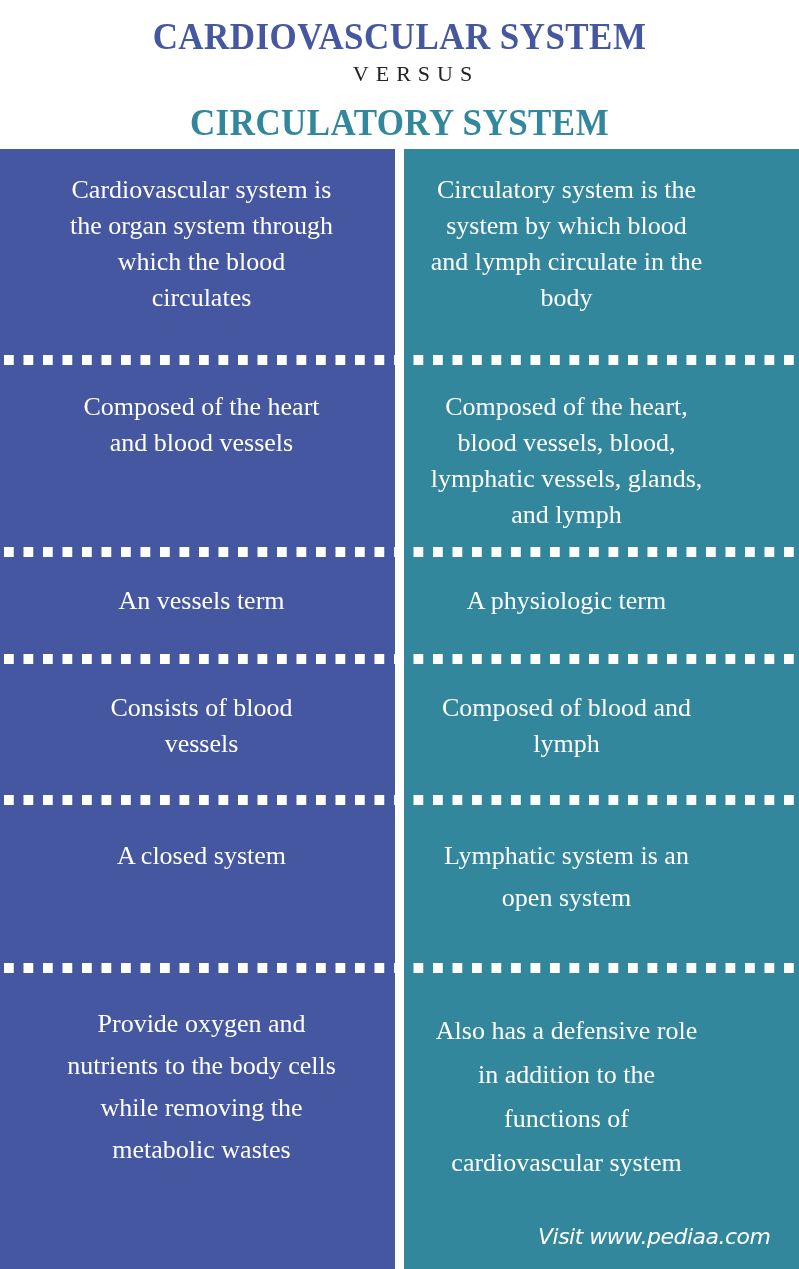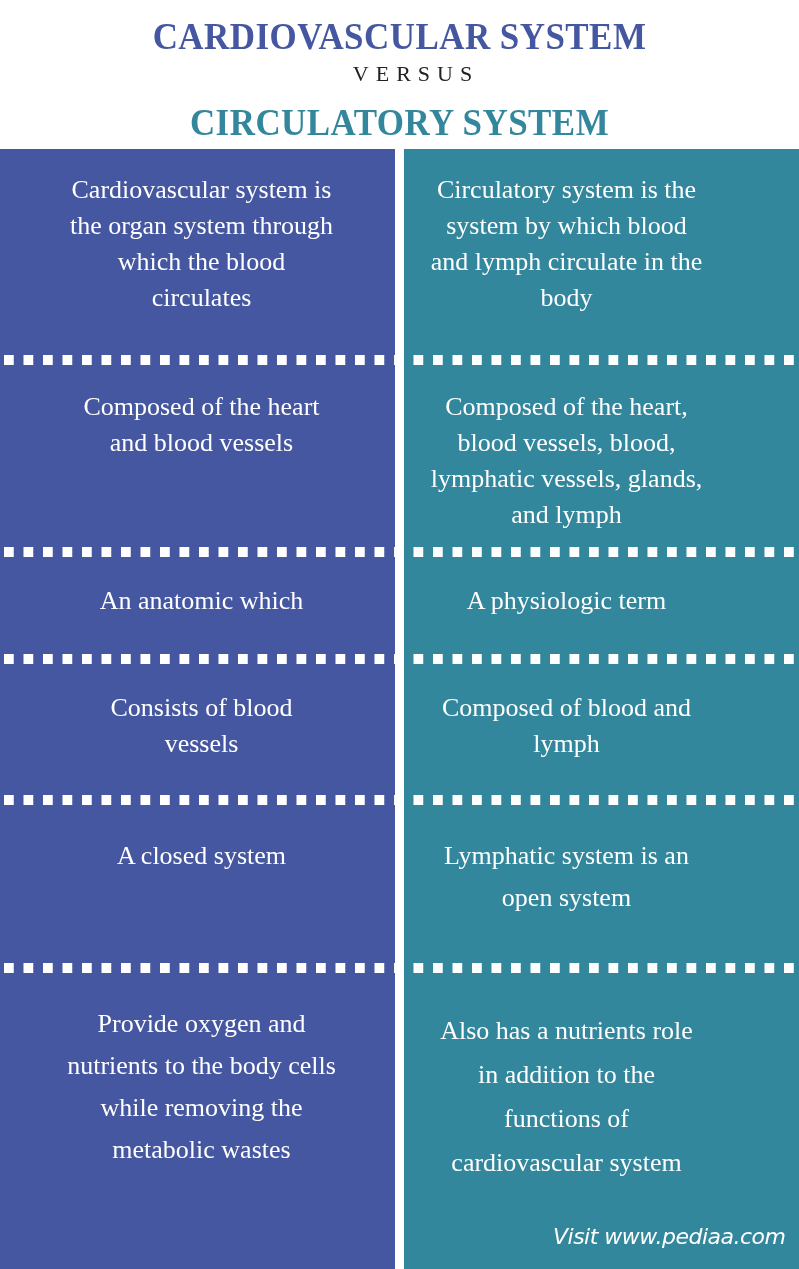--- a/index.html
+++ b/index.html
@@ -40,21 +40,20 @@
     text-align: center; white-space: pre-line;
   }
   .cell.left { left: 0; width: 403px; }
   .cell.right { left: 404px; width: 325px; }
   .cell.loose { line-height: 42px; text-align: center; }
   .cell.looser { line-height: 44px; }
   .footer {
     position: absolute; left: 538px; top: 1224px; color: #ffffff;
     font-family: "DejaVu Sans", sans-serif; font-size: 22px; font-style: italic;
     letter-spacing: -0.5px;
-    margin-left: 15px;
   }
 </style>
 </head>
 <body>
 
 <div class="header">
   <div class="title1">CARDIOVASCULAR SYSTEM</div>
   <div class="versus">VERSUS</div>
   <div class="title2">CIRCULATORY SYSTEM</div>
 </div>
@@ -77,34 +76,34 @@
 and lymph circulate in the
 body</div>
 
 <div class="cell left" style="top:389px">Composed of the heart
 and blood vessels</div>
 <div class="cell right" style="top:389px">Composed of the heart,
 blood vessels, blood,
 lymphatic vessels, glands,
 and lymph</div>
 
-<div class="cell left" style="top:583px">An anatomic which</div>
+<div class="cell left" style="top:583px">An vessels term</div>
 <div class="cell right" style="top:583px">A  physiologic term</div>
 
 <div class="cell left" style="top:690px">Consists of blood
 vessels</div>
 <div class="cell right" style="top:690px">Composed of blood and
 lymph</div>
 
 <div class="cell left" style="top:838px">A closed system</div>
 <div class="cell right loose" style="top:835px">Lymphatic system is an
 open system</div>
 
 <div class="cell left loose" style="top:1003px">Provide oxygen and
 nutrients to the body cells
 while removing the
 metabolic wastes</div>
-<div class="cell right looser" style="top:1009px">Also has a nutrients role
+<div class="cell right looser" style="top:1009px">Also has a defensive role
 in addition to the
 functions of
 cardiovascular system</div>
 
 <div class="footer">Visit www.pediaa.com</div>
 
 </body></html>

